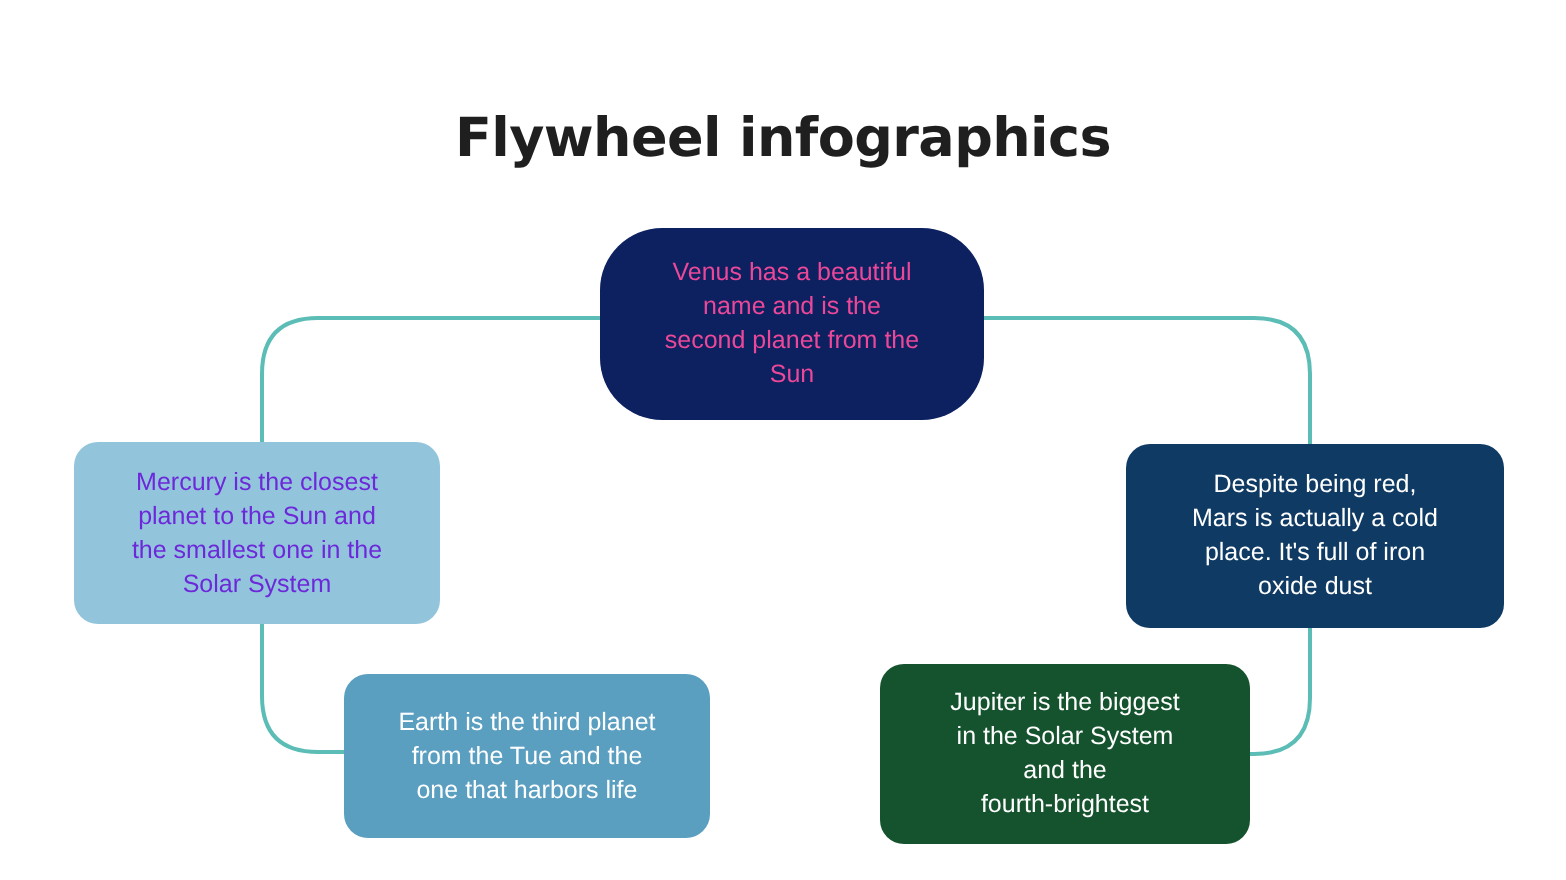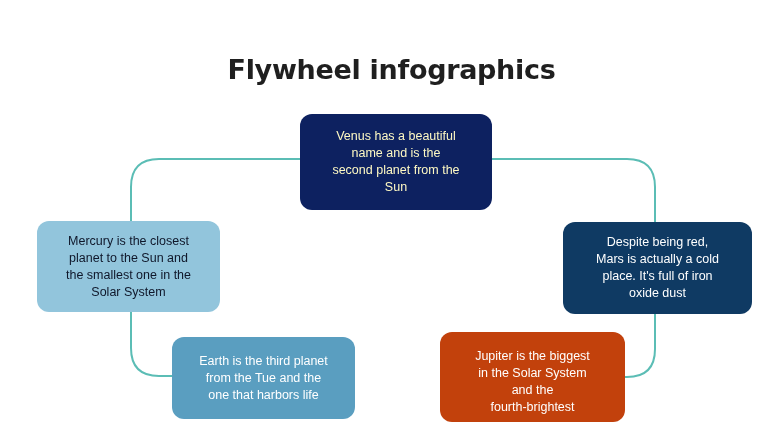--- a/index.html
+++ b/index.html
@@ -85,48 +85,48 @@
 
   <div id="page-title" style="color: rgb(31, 31, 31);">Flywheel infographics</div>
 
   <svg id="ring-layer" viewBox="0 0 783 440" width="783" height="440" aria-hidden="true">
     <path d="M 131 288 L 131 163 Q 131 135 159 135 L 493 135" fill="none" stroke="#5bbdb5" stroke-width="2" stroke-linecap="round"></path>
     <path d="M 300 135 L 627 135 Q 655 135 655 163 L 655 290" fill="none" stroke="#5bbdb5" stroke-width="2" stroke-linecap="round"></path>
     <path d="M 131 285 L 131 324 Q 131 352 159 352 L 200 352" fill="none" stroke="#5bbdb5" stroke-width="2" stroke-linecap="round"></path>
     <path d="M 655 286 L 655 325 Q 655 353 627 353 L 590 353" fill="none" stroke="#5bbdb5" stroke-width="2" stroke-linecap="round"></path>
   </svg>
 
-  <div class="node" id="node-venus" style="background: rgb(13, 33, 96); color: #fef9c3;">
+  <div class="node" id="node-venus" style="background: rgb(13, 33, 96); color: #ec4899; border-radius: 31px;">
     <span class="node-text">Venus has a beautiful
 name and is the
 second planet from the
 Sun</span>
   </div>
 
-  <div class="node" id="node-mercury" style="background: rgb(146, 197, 220); color: #0f172a;">
+  <div class="node" id="node-mercury" style="background: rgb(146, 197, 220); color: #6d28d9;">
     <span class="node-text">Mercury is the closest
 planet to the Sun and
 the smallest one in the
 Solar System</span>
   </div>
 
   <div class="node" id="node-mars" style="background: rgb(15, 58, 99); color: rgb(255, 255, 255);">
     <span class="node-text">Despite being red,
 Mars is actually a cold
 place. It's full of iron
 oxide dust</span>
   </div>
 
   <div class="node" id="node-earth" style="background: rgb(90, 158, 192); color: rgb(255, 255, 255);">
     <span class="node-text">Earth is the third planet
 from the Tue and the
 one that harbors life</span>
   </div>
 
-  <div class="node" id="node-jupiter" style="background: #c2410c; color: rgb(255, 255, 255); align-items: flex-end;">
+  <div class="node" id="node-jupiter" style="background: #14532d; color: rgb(255, 255, 255);">
     <span class="node-text">Jupiter is the biggest
 in the Solar System
 and the
 fourth-brightest</span>
   </div>
 
 
 </div>
 
 </body></html>

